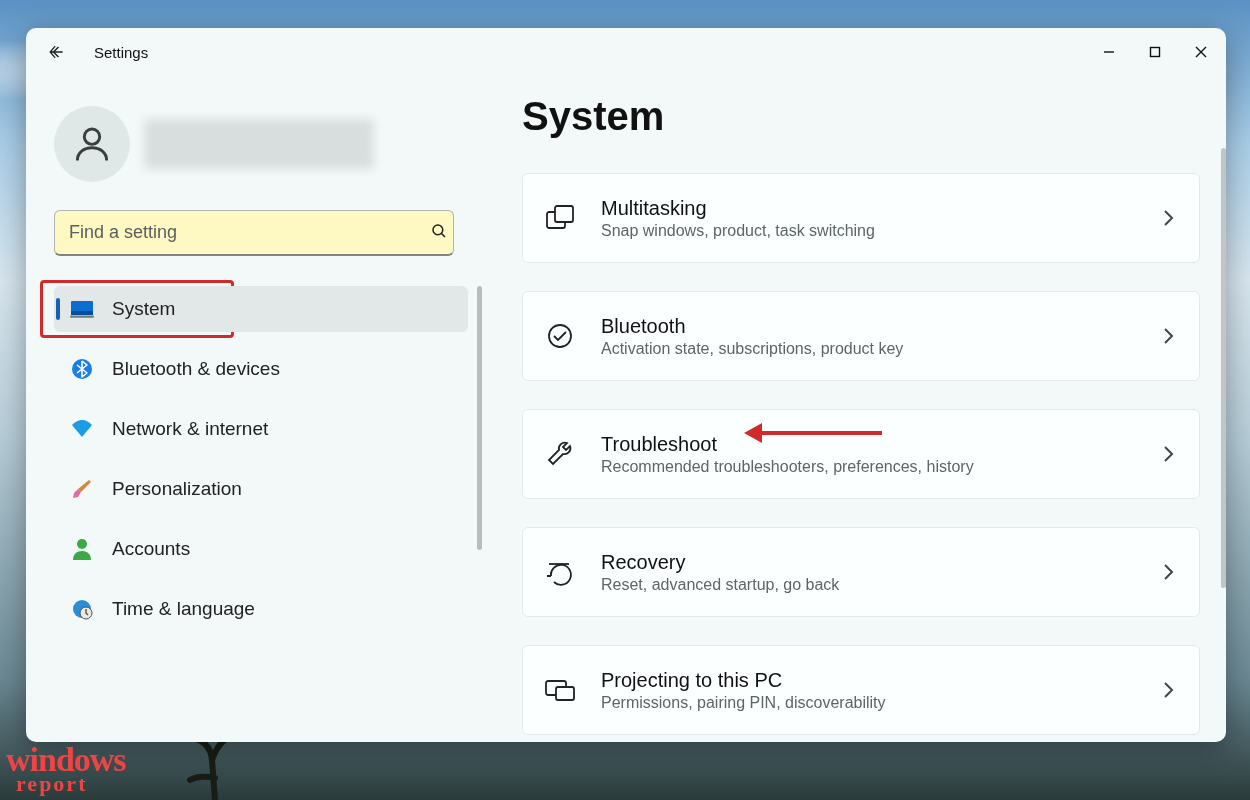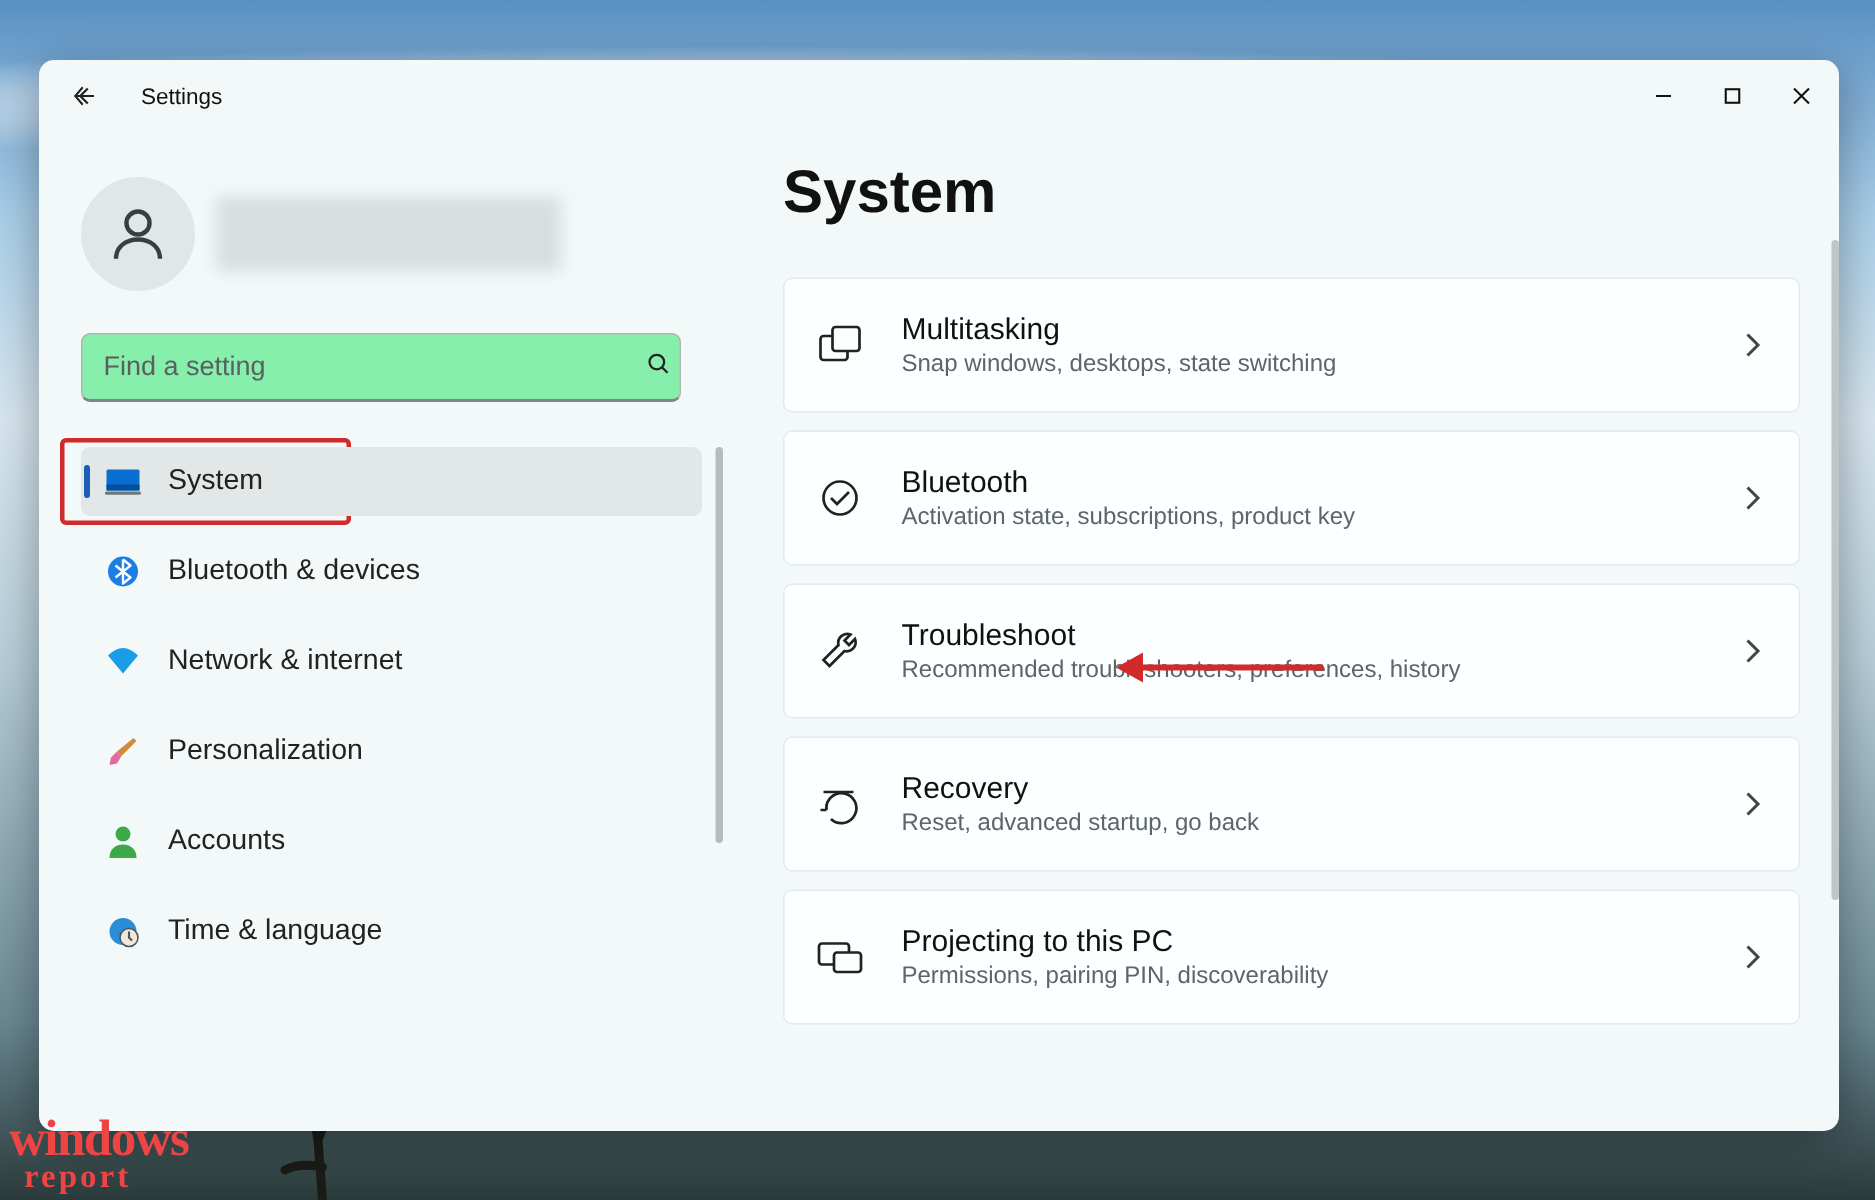--- a/index.html
+++ b/index.html
@@ -7,21 +7,21 @@
   body {
     background: linear-gradient(180deg,#5a91c3 0%,#a9cee8 18%,#d7e6ef 35%,#b6cdd8 55%,#6a8893 85%,#2a3a3a 100%);
     position: relative;
   }
   .overlay-cloud {
     position: absolute; left:0; right:0; top:30px; height:80px;
     background: radial-gradient(ellipse at 40% 50%, #fff 0%, rgba(255,255,255,0.8) 30%, rgba(255,255,255,0) 70%);
     opacity:0.85;
   }
   .settings-window {
-    position:absolute; left:26px; top:40px; width:1200px; height:714px;
+    position:absolute; left:26px; top:28px; width:1200px; height:714px;
     background:#f3f9f9; border-radius:10px; box-shadow:0 8px 30px rgba(0,0,0,0.35);
     display:flex; flex-direction:column;
   }
   .titlebar {
     height:48px; display:flex; align-items:center; justify-content:space-between;
     padding:0 2px 0 10px;
   }
   .titlebar-left { display:flex; align-items:center; gap:18px; }
   .back-btn {
     width:40px; height:40px; display:flex; align-items:center; justify-content:center;
@@ -38,21 +38,21 @@
   .avatar {
     width:76px; height:76px; border-radius:50%; background:#e0e7e7;
     display:flex; align-items:center; justify-content:center;
   }
   .profile-text-blur {
     width:230px; height:50px; background:#d7dedd; filter:blur(5px); border-radius:2px;
   }
   .search-wrap { position:relative; margin-bottom:30px; }
   .search-input {
     width:400px; height:46px; border:1px solid #b0b4b4; border-bottom:2px solid #808484;
-    border-radius:6px; background:#86efac; font-size:18px; padding:0 46px 0 14px; color:#222;
+    border-radius:6px; background:#fef9c3; font-size:18px; padding:0 46px 0 14px; color:#222;
   }
   .search-input::placeholder { color:#5a5f5f; }
   .search-icon-pos { position:absolute; right:20px; top:50%; transform:translateY(-50%); }
   .nav-list { display:flex; flex-direction:column; gap:14px; position:relative; }
   .nav-item {
     height:46px; display:flex; align-items:center; gap:18px; padding-left:16px;
     border-radius:6px; cursor:pointer; font-size:19px; color:#222; position:relative;
     width:414px;
   }
   .nav-item.active { background:#e2e8e7; }
@@ -69,21 +69,21 @@
     position:absolute; right:-14px; top:0; width:5px; height:264px; background:#b7bdbc; border-radius:3px;
   }
   .main-panel {
     flex:1; padding:18px 22px 0 36px; position:relative;
   }
   .page-heading { font-size:40px; font-weight:600; color:#111; margin-bottom:34px; }
   .setting-list { display:flex; flex-direction:column; gap:6px; position:relative; }
   .setting-card {
     width:678px; height:90px; background:#fcffff; border:1px solid #e4eaea; border-radius:6px;
     display:flex; align-items:center; padding:0 20px 0 20px; cursor:pointer; gap:24px;
-    margin-bottom:6px;
+    margin-bottom:22px;
   }
   .card-icon { width:34px; height:34px; display:flex; align-items:center; justify-content:center; flex-shrink:0; color:#222;}
   .card-text { display:flex; flex-direction:column; gap:2px; flex:1; }
   .card-title { font-size:20px; color:#111; font-weight:400;}
   .card-subtitle { font-size:16px; color:#5d6565; }
   .card-chevron { width:22px; height:22px; display:flex; align-items:center; justify-content:center; color:#444;}
   .red-arrow {
     position:absolute; pointer-events:none;
     display:flex; align-items:center;
   }
@@ -248,21 +248,21 @@
 
         <div class="setting-card">
           <span class="card-icon">
             <svg width="30" height="28" viewBox="0 0 30 28" fill="none" stroke="#222" stroke-width="1.8">
                 <rect x="2" y="8" width="18" height="16" rx="2"></rect>
                 <rect x="10" y="2" width="18" height="16" rx="2" fill="#fcffff"></rect>
               </svg>
           </span>
           <div class="card-text">
             <span class="card-title">Multitasking</span>
-            <span class="card-subtitle">Snap windows, desktops, state switching</span>
+            <span class="card-subtitle">Snap windows, product, task switching</span>
           </div>
           <span class="card-chevron">
               <svg width="12" height="18" viewBox="0 0 12 18" fill="none" stroke="#444" stroke-width="2">
                 <path d="M3 2l7 7-7 7"></path>
               </svg>
             </span>
         </div>
 
         <div class="setting-card">
           <span class="card-icon">

